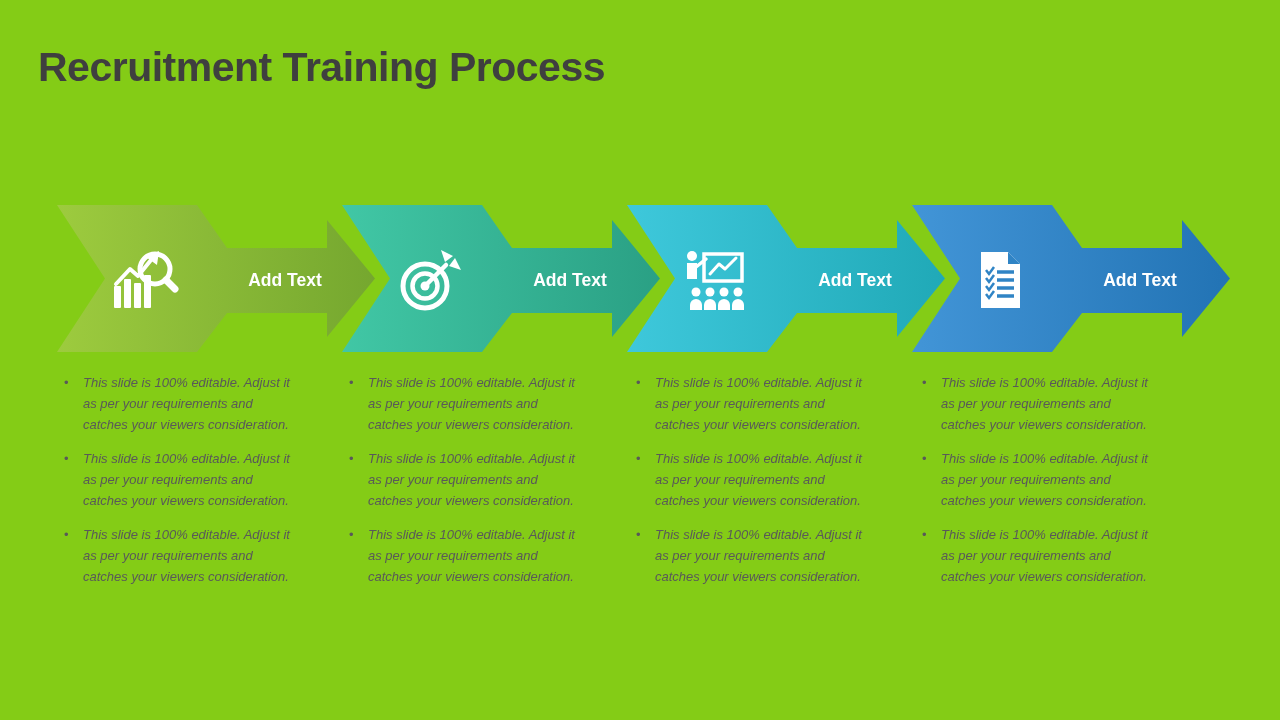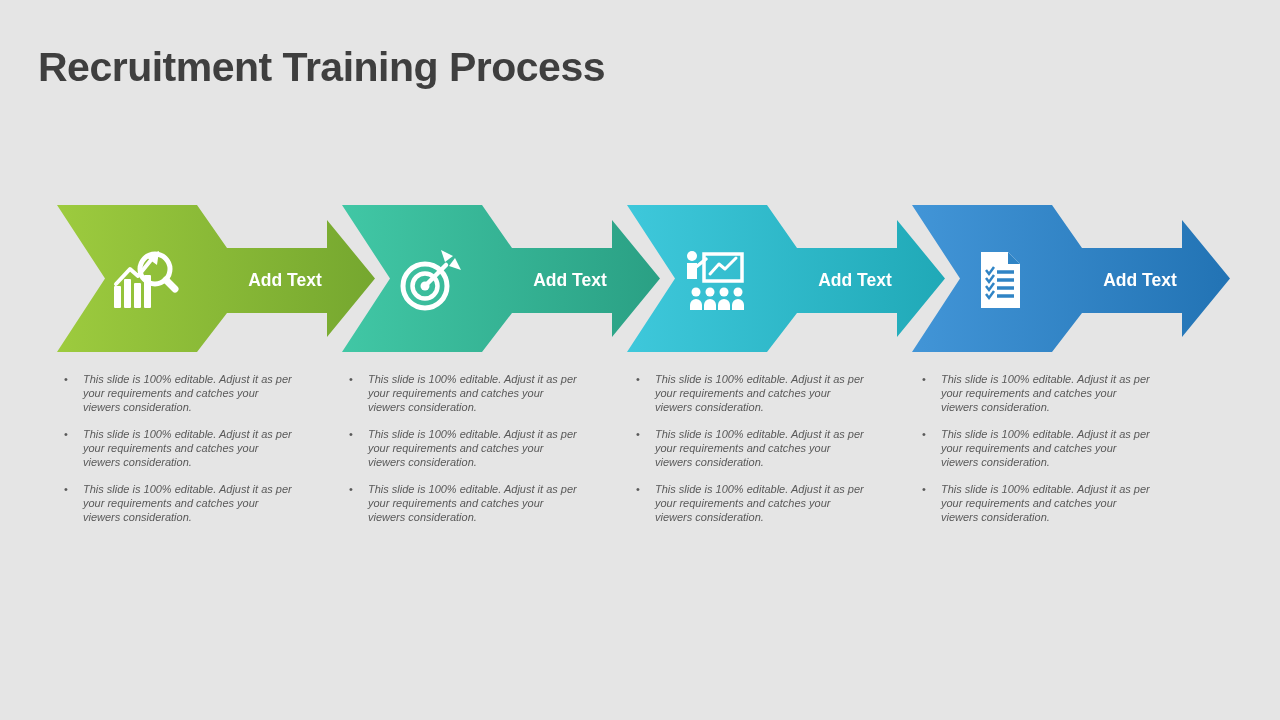--- a/index.html
+++ b/index.html
@@ -1,34 +1,34 @@
 <!DOCTYPE html>
 <html><head>
 <meta charset="utf-8">
 <style>
   html,body{margin:0;padding:0;background:#ffffff;}
   #slide{
-    position:relative;width:1280px;height:720px;background:#e5e5e5;overflow:hidden;
+    position:relative;width:1280px;height:720px;background:#84cc16;overflow:hidden;
     font-family:"Liberation Sans", sans-serif;
   }
   #slide-title{
     position:absolute;left:38px;top:44px;margin:0;
     font-size:41px;font-weight:bold;color:#3f3f3f;letter-spacing:-0.5px;
   }
   #arrow-layer{position:absolute;left:0;top:0;width:1280px;height:720px;}
   .step-label{
     font-family:"Liberation Sans", sans-serif;font-weight:bold;font-size:17.5px;fill:#ffffff;
   }
   .bullet-col{
     position:absolute;top:372px;width:238px;
   }
   .bullet-col ul{list-style:none;margin:0;padding:0;}
   .bullet-col li{
     position:relative;margin:0 0 13px 0;padding-left:21px;max-width:215px;
-    font-size:11px;font-style:italic;color:#595959;line-height:14px;
+    font-size:13px;font-style:italic;color:#595959;line-height:21px;
   }
   .bullet-col li::before{
     content:"\2022";position:absolute;left:2px;top:0;color:#595959;font-style:normal;
   }
   .col-1{left:62px;} .col-2{left:347px;} .col-3{left:634px;} .col-4{left:920px;}
 </style>
 </head>
 <body>
 
 <div id="slide">

